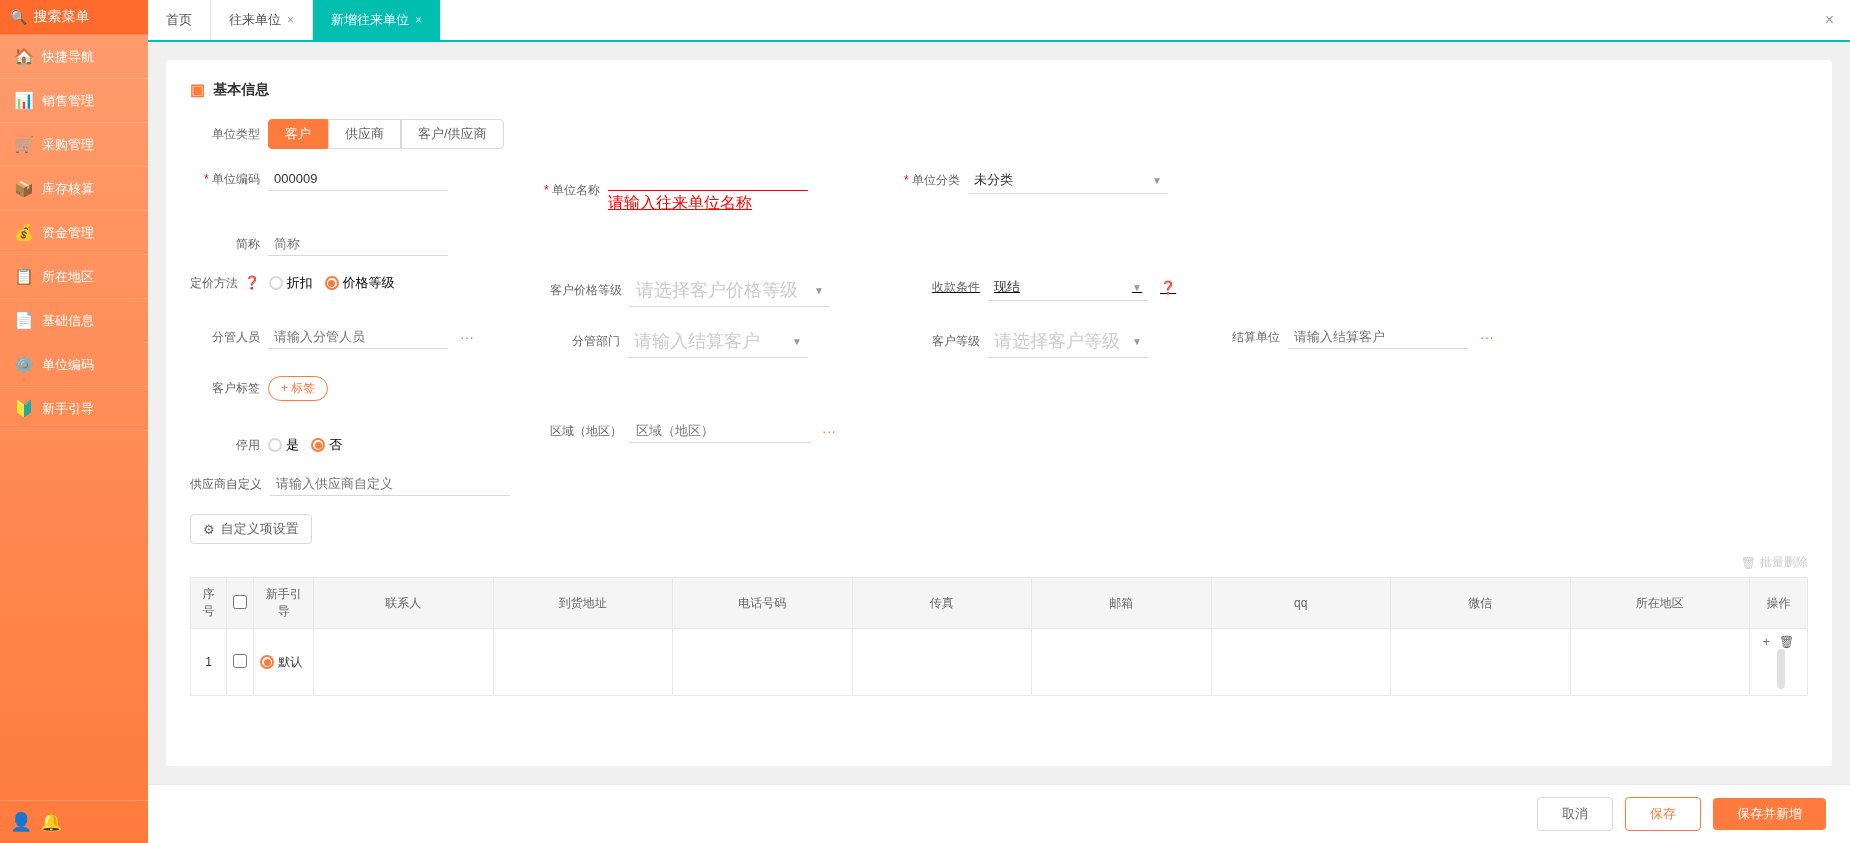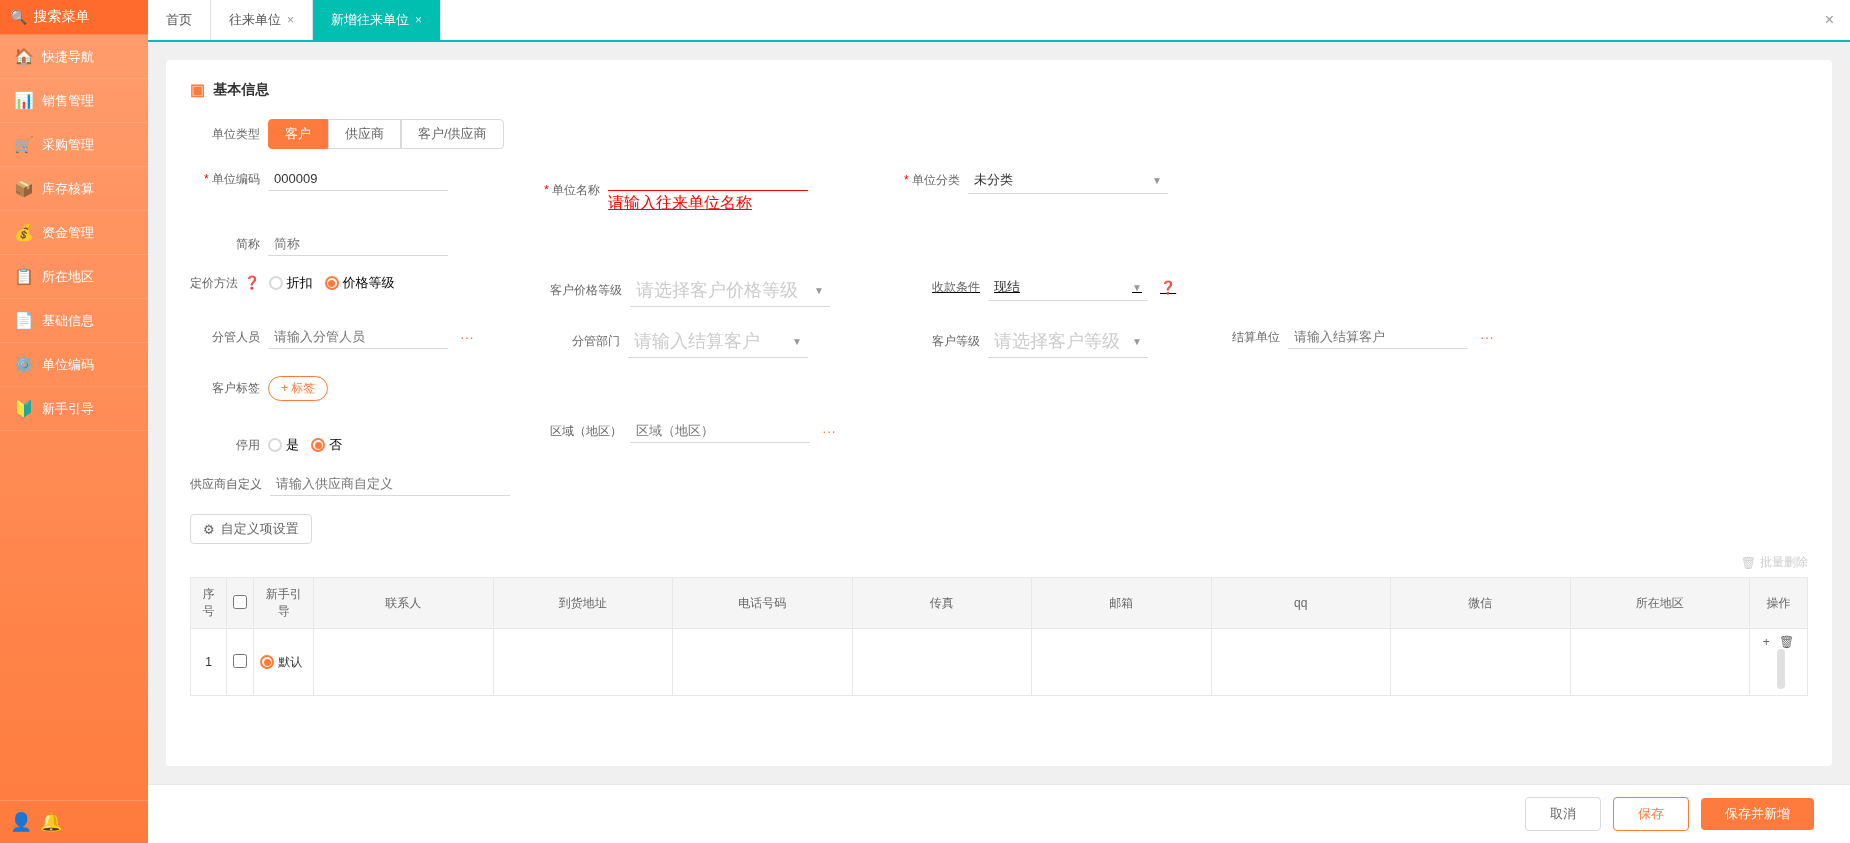--- a/index.html
+++ b/index.html
@@ -290,21 +290,21 @@
       height: 14px;
       border: 1px solid #d9d9d9;
       cursor: pointer;
     }
 
     
     .footer-bar {
       display: flex;
       justify-content: flex-end;
       align-items: center;
-      padding: 12px 36px;
+      padding: 12px 24px;
       background: white;
       border-top: 1px solid #e8e8e8;
       gap: 12px;
     }
     .btn-cancel {
       padding: 7px 24px;
       border: 1px solid #d9d9d9;
       border-radius: 4px;
       cursor: pointer;
       font-size: 13px;

